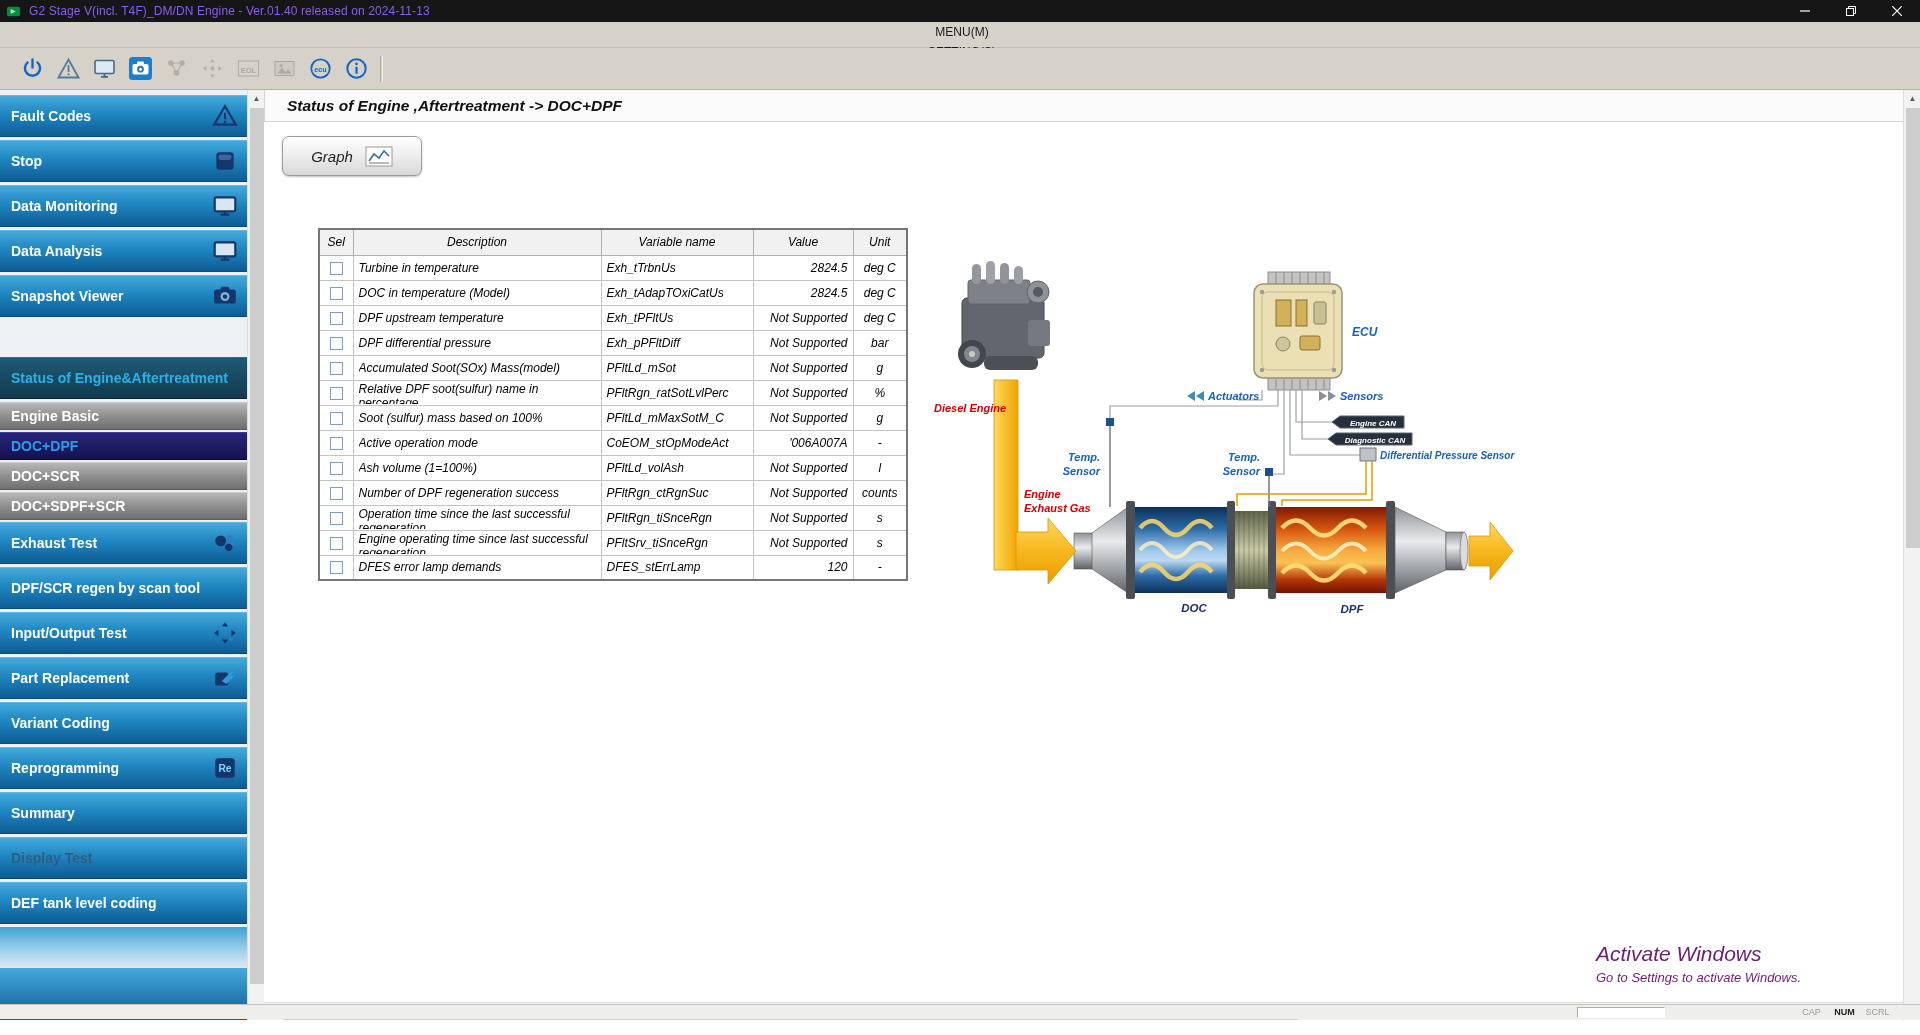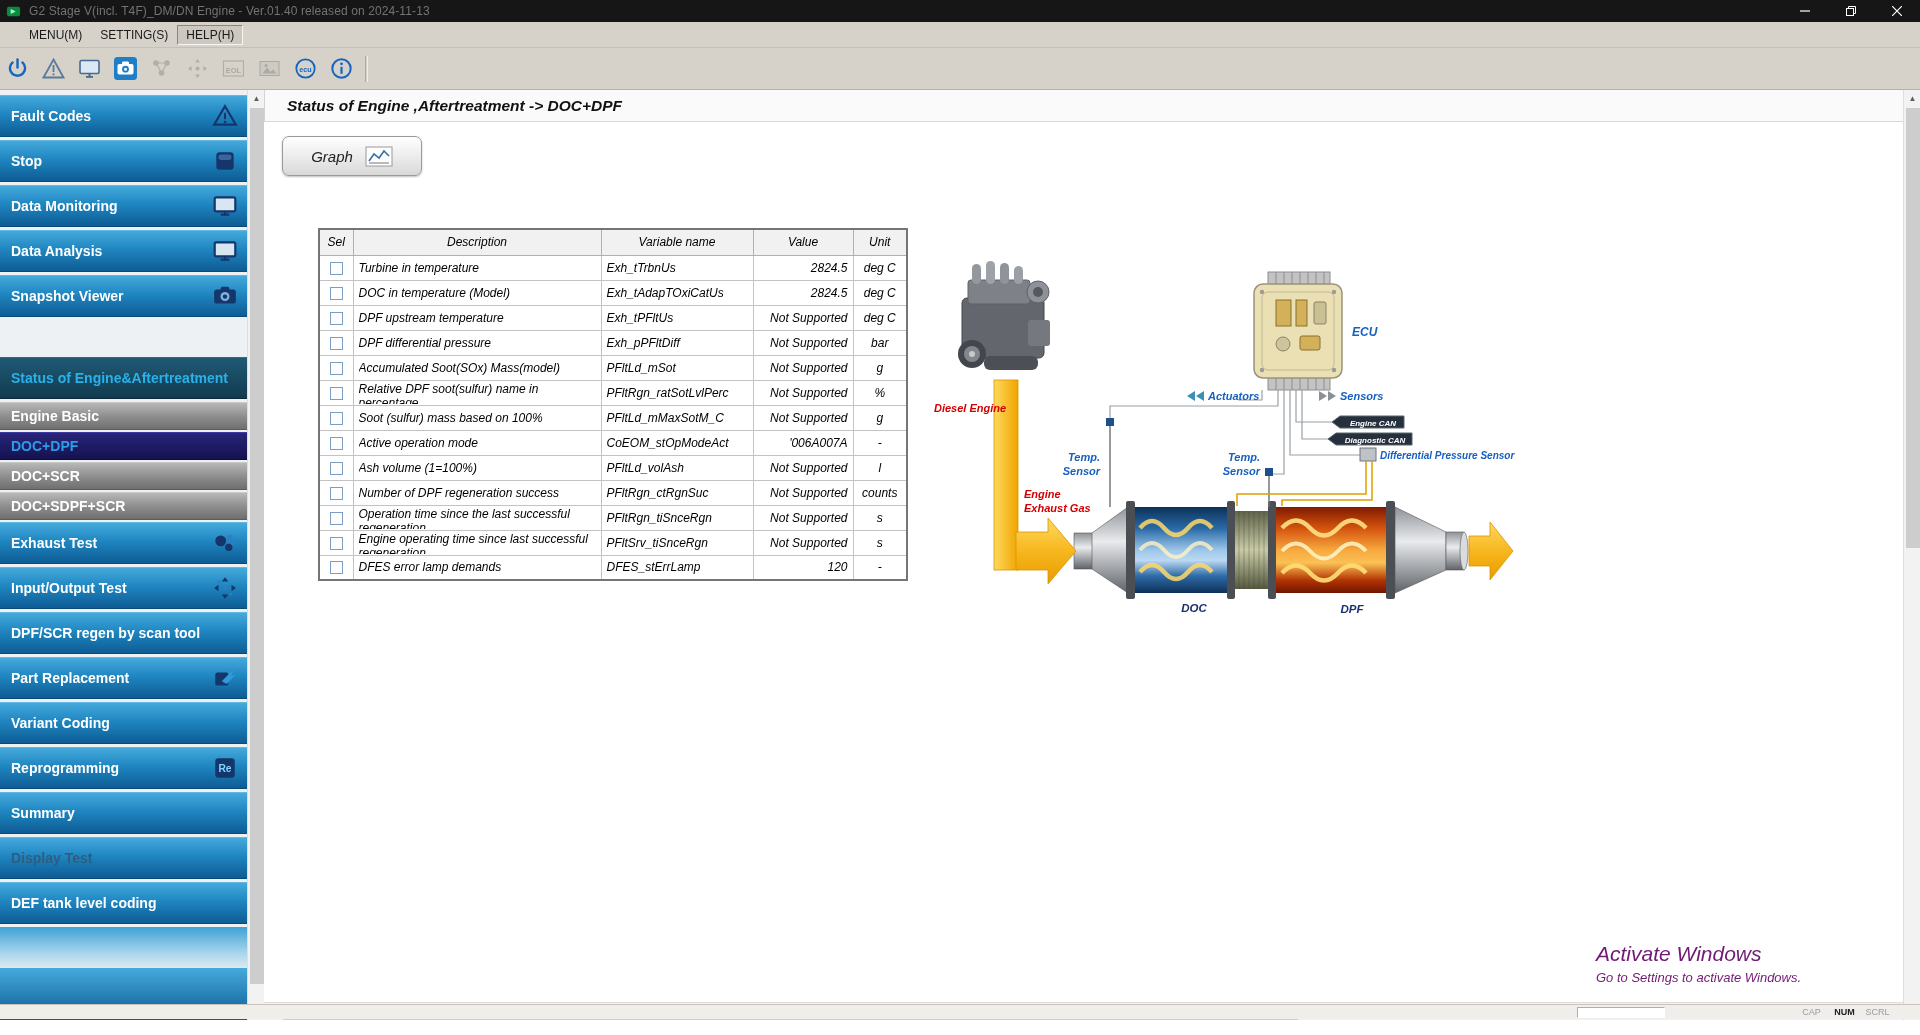--- a/index.html
+++ b/index.html
@@ -1,33 +1,33 @@
 <!DOCTYPE html>
 <html><head>
 <meta charset="utf-8">
 <style>
   * { margin:0; padding:0; box-sizing:border-box; }
   body { font-family:"Liberation Sans", sans-serif; background:#2a2a2a; }
   .screen { position:relative; width:1920px; height:1035px; background:#fff; overflow:hidden; }
 
   
-  .titlebar { position:absolute; left:0; top:0; width:1920px; height:22px; background:#161616; display:flex; align-items:center; color:#737373; }
+  .titlebar { position:absolute; left:0; top:0; width:1920px; height:22px; background:#161616; display:flex; align-items:center; color:#8b5cf6; }
   .app-icon { width:15px; height:15px; margin:0 8px 0 6px; display:flex; }
   .title-text { font-size:12px; letter-spacing:0.1px; }
   .win-controls { margin-left:auto; display:flex; height:100%; }
   .win-btn { width:46px; height:100%; display:flex; align-items:center; justify-content:center; cursor:pointer; }
   .win-btn svg { width:10px; height:10px; }
 
   
-  .menubar { position:absolute; left:0; top:22px; width:1920px; height:26px; background:#d6d2ca; border-bottom:1px solid #c4c0b8; display:flex; align-items:center; padding-left:20px; }
+  .menubar { position:absolute; left:0; top:22px; width:1920px; height:26px; background:#d6d2ca; border-bottom:1px solid #c4c0b8; display:flex; align-items:center; padding-left:4px;flex-direction:column; }
   .menu-item { font-size:12px; padding:3px 9px; color:#1a1a1a; cursor:pointer; }
   .menu-item.active { background:#ccc8c0; border:1px solid; border-color:#8a867e #f7f5f1 #f7f5f1 #8a867e; padding:2px 8px; }
 
   
-  .toolbar { position:absolute; left:0; top:48px; width:1920px; height:42px; background:#d6d2ca; border-bottom:1px solid #b6b2aa; display:flex; align-items:center; padding-left:1px; }
+  .toolbar { position:absolute; left:0; top:48px; width:1920px; height:42px; background:#d6d2ca; border-bottom:1px solid #b6b2aa; display:flex; align-items:center; padding-left:16px; }
   .tool-group { display:flex; gap:4px; align-items:center; }
   .tool-btn { width:32px; height:32px; display:flex; align-items:center; justify-content:center; border-radius:3px; cursor:pointer; background:transparent; border:none; }
   .tool-btn .icn { display:flex; width:23px; height:23px; }
   .tool-btn .icn svg { width:23px; height:23px; }
   .tool-sep { width:3px; height:26px; margin-left:8px; border-left:1px solid #aeaaa2; border-right:1px solid #f0ede7; }
 
   
   .sidebar { position:absolute; left:0; top:90px; width:247px; height:930px; background:#eef1f3; overflow:hidden; }
   .sb-items { padding-top:5px; }
   .sb-item { position:relative; margin-bottom:3px; height:42px; display:flex; align-items:center; padding-left:11px;
@@ -304,37 +304,37 @@
           <span class="sb-icon">
             <svg viewBox="0 0 24 24">
               <circle cx="8" cy="10" r="5" fill="#14366b"></circle>
               <circle cx="16" cy="7.5" r="3" fill="#2e7ec4"></circle>
               <circle cx="15.5" cy="16" r="3.4" fill="#14366b"></circle>
               <circle cx="19.5" cy="12.5" r="2" fill="#2e7ec4"></circle>
             </svg>
           </span>
         </div>
         <div class="sb-item">
+          <span>DPF/SCR regen by scan tool</span>
+        </div>
+        <div class="sb-item">
           <span>Input/Output Test</span>
           <span class="sb-icon">
             <svg viewBox="0 0 24 24">
               <g fill="#14366b">
                 <path d="M12 2l3 4h-6z"></path>
                 <path d="M12 22l-3-4h6z"></path>
                 <path d="M2 12l4-3v6z"></path>
                 <path d="M22 12l-4 3v-6z"></path>
               </g>
               <circle cx="12" cy="12" r="2.2" fill="#2e7ec4"></circle>
               <circle cx="6.5" cy="6.5" r="1.6" fill="#2e7ec4"></circle>
               <circle cx="17.5" cy="17.5" r="1.6" fill="#2e7ec4"></circle>
             </svg>
           </span>
-        </div>
-        <div class="sb-item">
-          <span>DPF/SCR regen by scan tool</span>
         </div>
         <div class="sb-item">
           <span>Part Replacement</span>
           <span class="sb-icon">
             <svg viewBox="0 0 24 24">
               <rect x="3" y="7" width="12" height="12" rx="2" fill="#14366b"></rect>
               <path d="M9 15L20 4l-2.2 6.2 4.2-1.2-8.5 8.5z" fill="#2e9ad6"></path>
             </svg>
           </span>
         </div>

